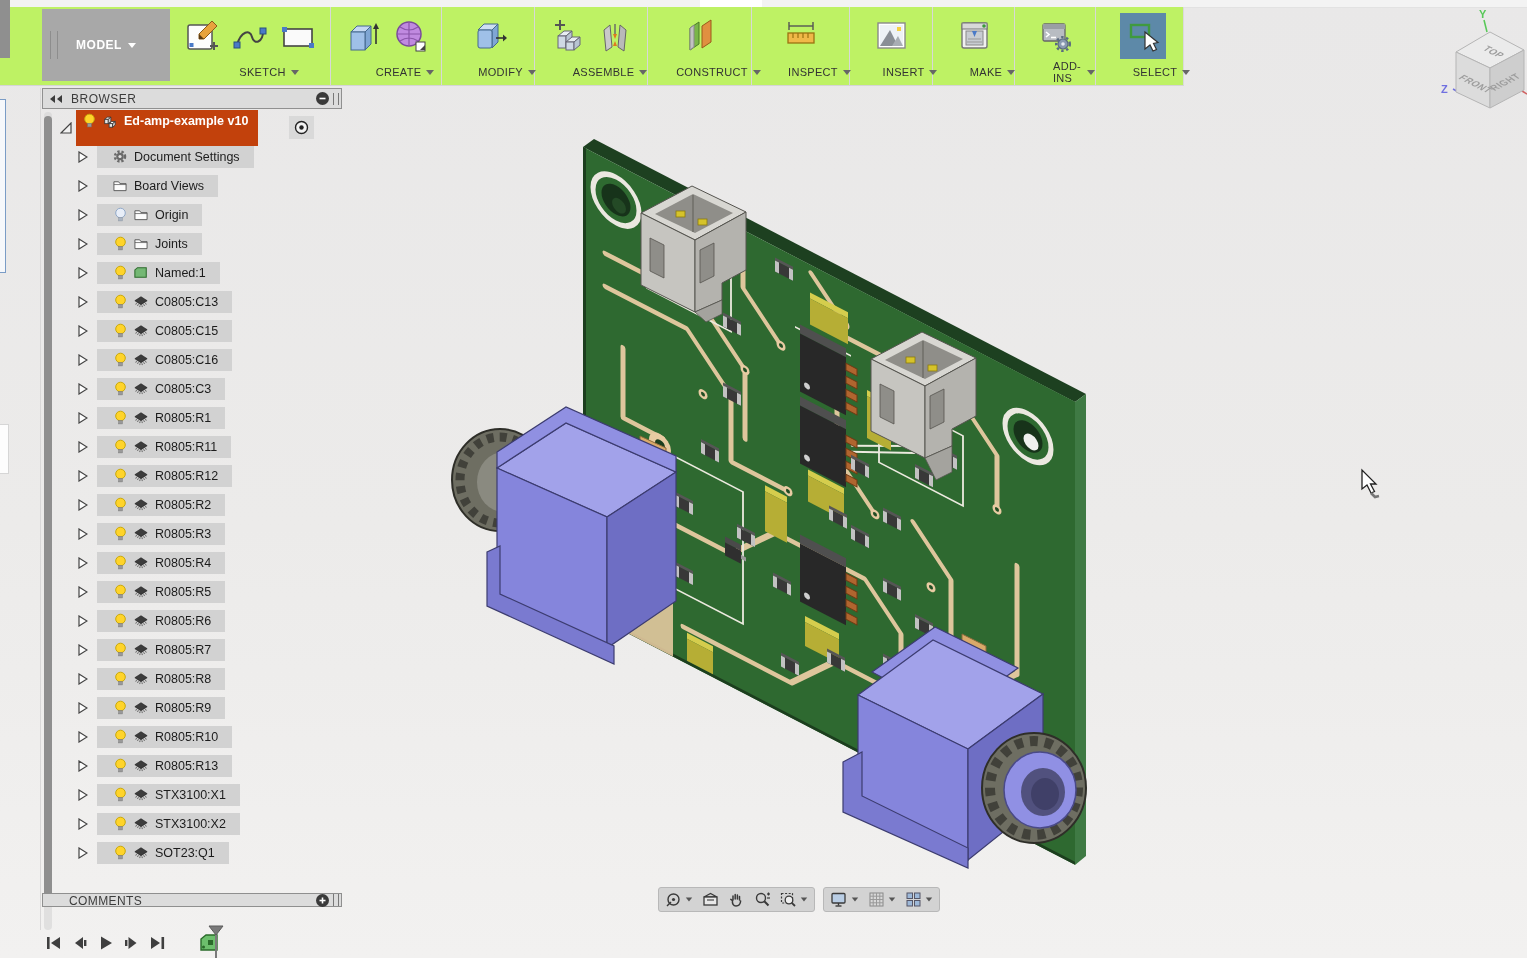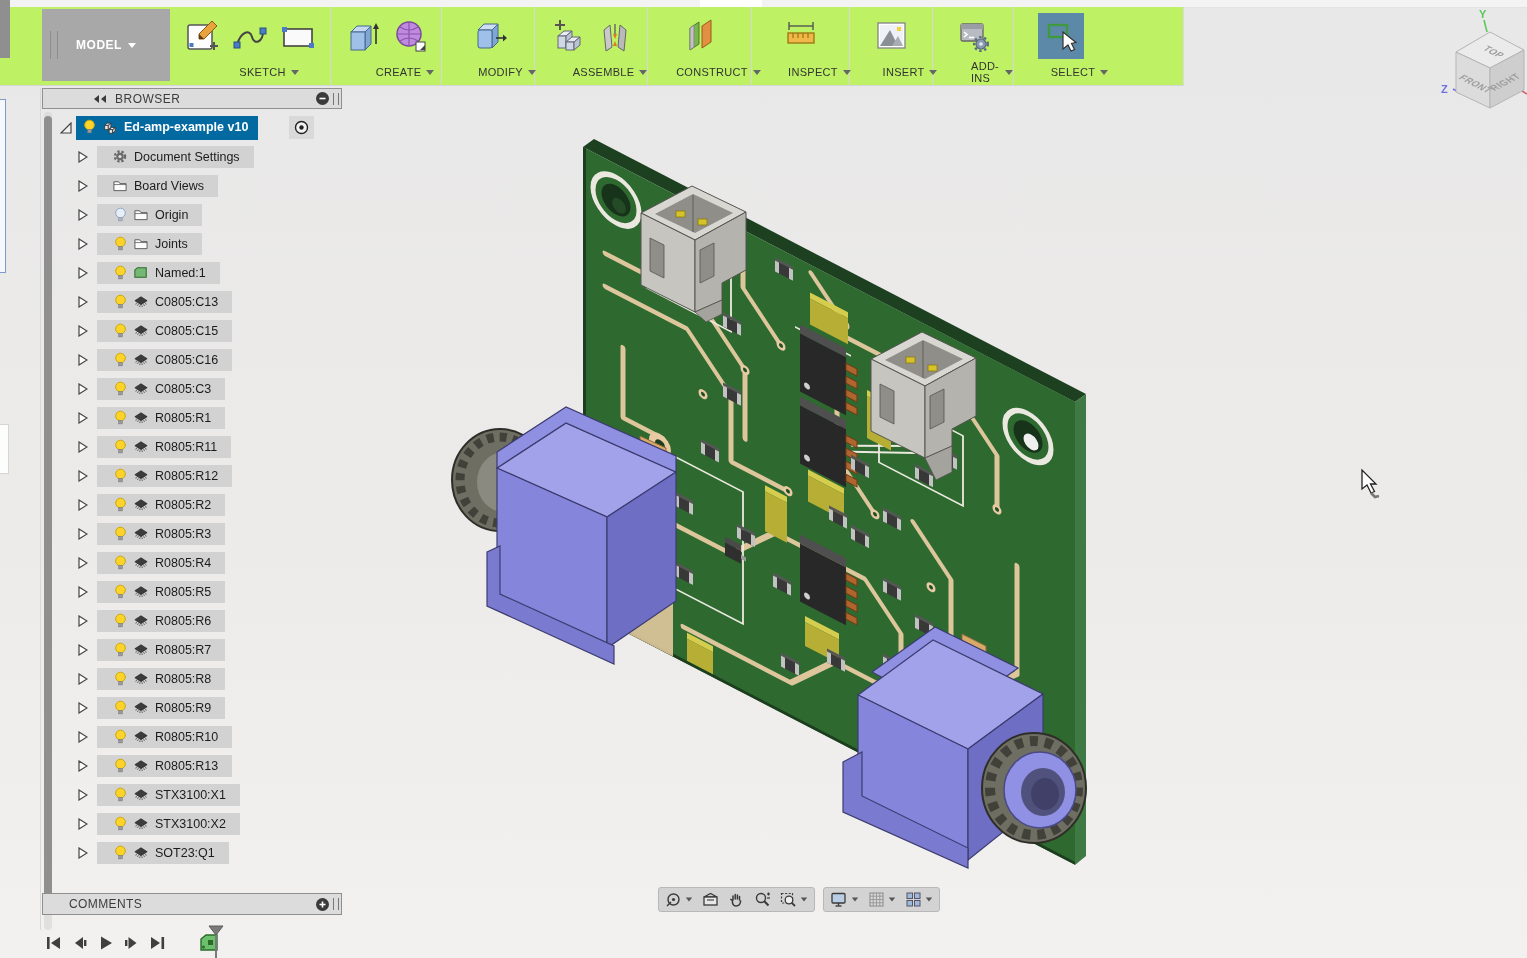--- a/index.html
+++ b/index.html
@@ -28,47 +28,47 @@
   .tlabel{height:18px;display:flex;align-items:center;justify-content:center;gap:5px;
     font-size:11px;color:#333;letter-spacing:.3px;cursor:pointer;margin-bottom:4px;margin-left:38px;}
   .select-tile{width:46px;height:46px;background:var(--select-blue,#5d89a8);display:flex;align-items:center;justify-content:center;}
   
   .edge-dark{position:absolute;left:0;top:0;width:10px;height:58px;background:#8f8f8f;z-index:7;}
   .edge-panel{position:absolute;left:0;top:99px;width:5px;height:172px;background:#f6f8fb;border:1px solid #7a9cc6;border-left:none;z-index:7;}
   .edge-white{position:absolute;left:0;top:424px;width:8px;height:48px;background:#fdfdfd;border:1px solid #d6d6d6;border-left:none;z-index:7;}
   .panel-edge-line{position:absolute;left:40px;top:88px;width:1px;height:842px;background:#d9d8d8;z-index:4;}
   
   .bheader{position:absolute;left:42px;top:88px;width:300px;height:21px;background:#dcdcdc;
-    border:1px solid #909090;box-sizing:border-box;display:flex;align-items:center;z-index:5;font-size:12px;color:#3c3c3c;padding-left:44px;}
+    border:1px solid #909090;box-sizing:border-box;display:flex;align-items:center;z-index:5;font-size:12px;color:#3c3c3c;}
   .bheader .htitle{flex:1;letter-spacing:.5px;}
   .collapse-ic{margin:0 8px 0 6px;display:flex;}
   .circle-ic{width:13px;height:13px;border-radius:50%;background:#3a3a3a;color:#fff;display:flex;align-items:center;justify-content:center;
     font-size:11px;line-height:11px;margin-right:4px;cursor:pointer;}
   .grip2{width:4px;height:12px;border-left:1px solid #777;border-right:1px solid #777;margin-right:2px;}
   .bscroll{position:absolute;left:44px;top:112px;width:8px;height:818px;background:rgba(210,210,210,.55);border-radius:4px;z-index:5;}
   .bthumb{position:absolute;left:0;top:4px;width:8px;height:786px;background:#8f8f8f;border-radius:4px;cursor:grab;}
   .btree{position:absolute;left:60px;top:114px;z-index:5;}
   .trow,.rootrow{height:29px;display:flex;align-items:center;}
   .rootrow{height:28px;}
   .tri{width:12px;height:12px;margin-right:7px;display:flex;cursor:pointer;flex:none;}
   .rootrow .tri{margin-right:4px;}
   .pill{display:inline-flex;align-items:center;gap:7px;background:#d2d2d2;padding:3px 14px 3px 16px;cursor:pointer;}
-  .rootpill{background:#0369a1;padding:3px 10px 5px 6px;}
+  .rootpill{background:#c2410c;padding:3px 10px 17px 6px;}
   .rlabel{font-size:12.5px;color:#1c1c1c;white-space:nowrap;}
   .rootpill .rlabel{color:#ffffff;font-weight:bold;}
   .bulb,.ricon{display:inline-flex;width:14px;height:16px;align-items:center;justify-content:center;flex:none;}
   .trow .ricon{display:none;}
   .trow[data-icon="gear"]   .icon-gear{display:inline-flex;}
   .trow[data-icon="folder"] .icon-folder{display:inline-flex;}
   .trow[data-icon="board"]  .icon-board{display:inline-flex;}
   .trow[data-icon="chip"]   .icon-chip{display:inline-flex;}
   .radiobox{position:absolute;left:289px;top:116px;width:25px;height:23px;background:#d9d9d9;display:flex;align-items:center;justify-content:center;cursor:pointer;z-index:5;}
   
-  .cbar{position:absolute;left:42px;top:893px;width:300px;height:22px;background:#dcdcdc;border:1px solid #8f8f8f;
-    box-sizing:border-box;display:flex;align-items:center;z-index:5;font-size:12px;color:#3c3c3c;}
+  .cbar{position:absolute;left:42px;top:893px;width:300px;height:14px;background:#dcdcdc;border:1px solid #8f8f8f;
+    box-sizing:border-box;display:flex;align-items:flex-start;z-index:5;font-size:12px;color:#3c3c3c;}
   .cbar .htitle{flex:1;margin-left:26px;letter-spacing:.4px;}
   
   .timeline{position:absolute;left:44px;top:929px;height:28px;display:flex;align-items:center;gap:7px;z-index:5;}
   .pbtn{background:transparent;border:none;padding:0;margin:0;cursor:pointer;display:flex;width:19px;height:20px;}
   .tl-feature{margin-left:22px;position:relative;display:flex;cursor:pointer;}
   
   .navbar{position:absolute;left:658px;top:887px;display:flex;gap:8px;z-index:5;}
   .navgroup{background:#d3d3d3;border:1px solid #b8b8b8;border-radius:3px;display:flex;align-items:center;padding:3px 6px;gap:9px;}
   .nbtn{background:transparent;border:none;padding:0;margin:0;cursor:pointer;display:flex;align-items:center;gap:3px;}
   .nbtn .caret{border-top-color:#555;transform:scale(.8);}
@@ -594,20 +594,41 @@
             <rect x="25" y="11" width="4" height="4" fill="#f5d040"></rect>
           </svg>
         </button>
       </div>
       <div class="tlabel">
         <span>INSERT</span>
         <span class="caret"></span>
       </div>
     </div>
 
+    <div class="tgroup" style="width:81px">
+      <div class="ticons">
+        <button class="tbtn">
+          <svg width="38" height="40" viewBox="0 0 38 40">
+            <rect x="7" y="7" width="25" height="25" rx="2" fill="#f0f0f0" stroke="#777" stroke-width="1.4"></rect>
+            <rect x="7" y="7" width="25" height="6" fill="#d8d8d8" stroke="#777" stroke-width="1"></rect>
+            <circle cx="29" cy="10" r="1.8" fill="#3a9a3a"></circle>
+            <rect x="11" y="15" width="17" height="14" fill="#c8ccd2" stroke="#888"></rect>
+            <polygon points="17,15 22,15 19.5,21" fill="#4a7ac8"></polygon>
+            <g stroke="#999" stroke-width="1">
+                <line x1="12" y1="26" x2="27" y2="26"></line>
+                <line x1="13" y1="23" x2="26" y2="23"></line>
+              </g>
+          </svg>
+        </button>
+      </div>
+      <div class="tlabel">
+        <span>MAKE</span>
+        <span class="caret"></span>
+      </div>
+    </div>
 
     <div class="tgroup" style="width:80px">
       <div class="ticons">
         <button class="tbtn">
           <svg width="38" height="40" viewBox="0 0 38 40">
             <rect x="7" y="8" width="22" height="17" rx="1.5" fill="#b8bcc2" stroke="#666" stroke-width="1.3"></rect>
             <rect x="7" y="8" width="22" height="5" fill="#9a9ea4"></rect>
             <polyline points="10,16 13,18.5 10,21" stroke="#fff" stroke-width="1.6" fill="none"></polyline>
             <line x1="15" y1="21.5" x2="20" y2="21.5" stroke="#fff" stroke-width="1.6"></line>
             <circle cx="27" cy="28" r="5" fill="#8a9ab0" stroke="#5a6a80" stroke-width="1.2"></circle>

